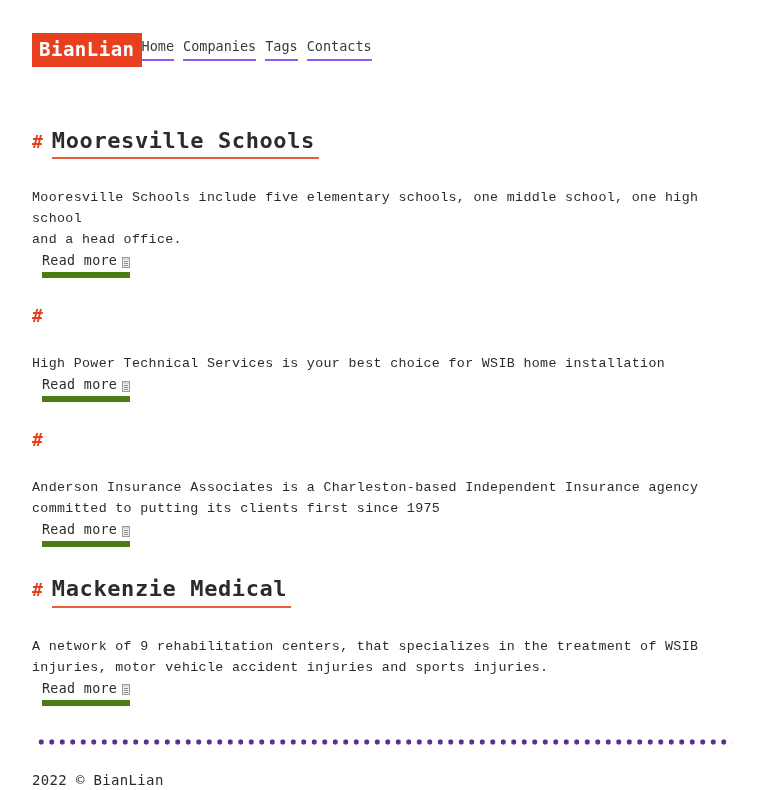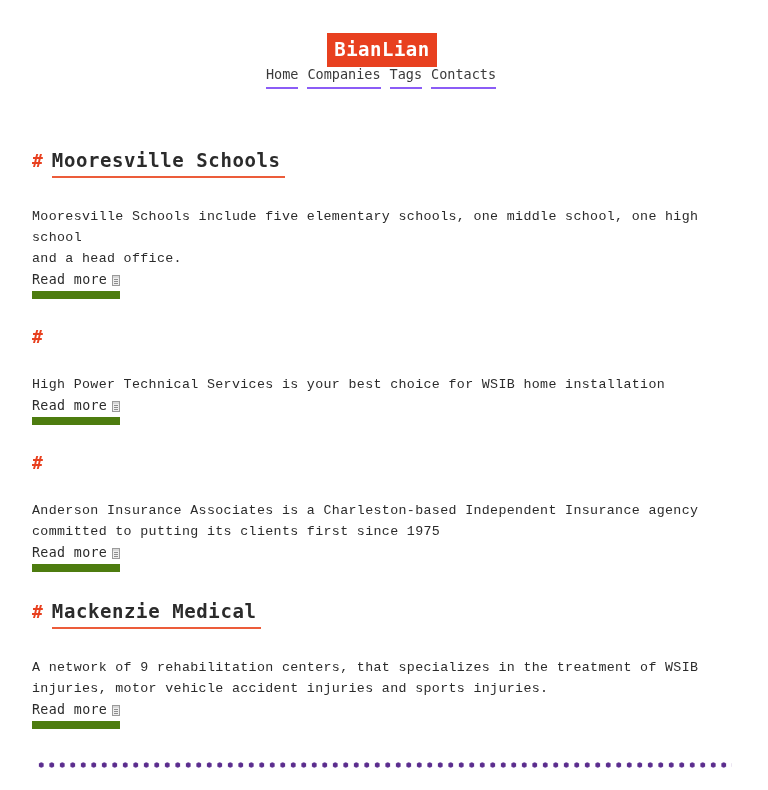--- a/index.html
+++ b/index.html
@@ -20,24 +20,23 @@
     position: relative;
     width: 768px;
     height: 790px;
     box-sizing: border-box;
   }
 
   
   .site-header {
     display: flex;
     align-items: center;
-    justify-content: flex-end;
+    justify-content: flex-start;
     padding: 33px 36px 0 32px;
     box-sizing: border-box;
-    flex-direction: column;
   }
   .brand {
     display: inline-block;
     background: #e8401f;
     color: #ffffff;
     font-family: "DejaVu Sans Mono", "Liberation Mono", monospace;
     font-size: 19px;
     font-weight: bold;
     letter-spacing: 0.5px;
     line-height: 1;
@@ -77,21 +76,21 @@
   }
   .hash {
     color: #e8401f;
     font-family: "DejaVu Sans Mono", "Liberation Mono", monospace;
     font-size: 18px;
     font-weight: bold;
     line-height: 1;
   }
   .entry-title {
     font-family: "DejaVu Sans Mono", "Liberation Mono", monospace;
-    font-size: 19px;
+    font-size: 22px;
     font-weight: bold;
     color: #2b2b2b;
     letter-spacing: 0.6px;
     line-height: 1.15;
     margin: 0;
     padding: 0 4px 4px 0;
     border-bottom: 2px solid #ec5c3a;
     display: inline-block;
     white-space: nowrap;
   }
@@ -107,23 +106,24 @@
   }
   .read-more {
     display: inline-flex;
     align-items: center;
     gap: 5px;
     font-family: "DejaVu Sans Mono", "Liberation Mono", monospace;
     font-size: 13.3px;
     letter-spacing: 0.35px;
     color: #2b2b2b;
     text-decoration: none;
-    border-bottom: 8px solid #4d7c0f;
+    border-bottom: 6px solid #4d7c0f;
     padding-bottom: 3px;
     line-height: 16px;
+    margin-left: 10px;
   }
   .tofu {
     display: inline-block;
     width: 8px;
     height: 11px;
     border: 1px solid #9a9a9a;
     background:
       linear-gradient(to bottom, #d8d8d8 0 2px, transparent 2px),
       #efefef;
     box-sizing: border-box;

